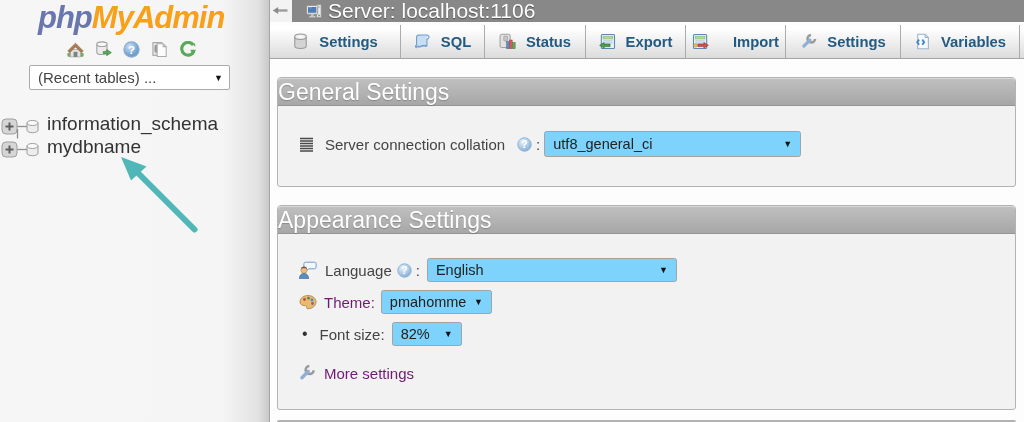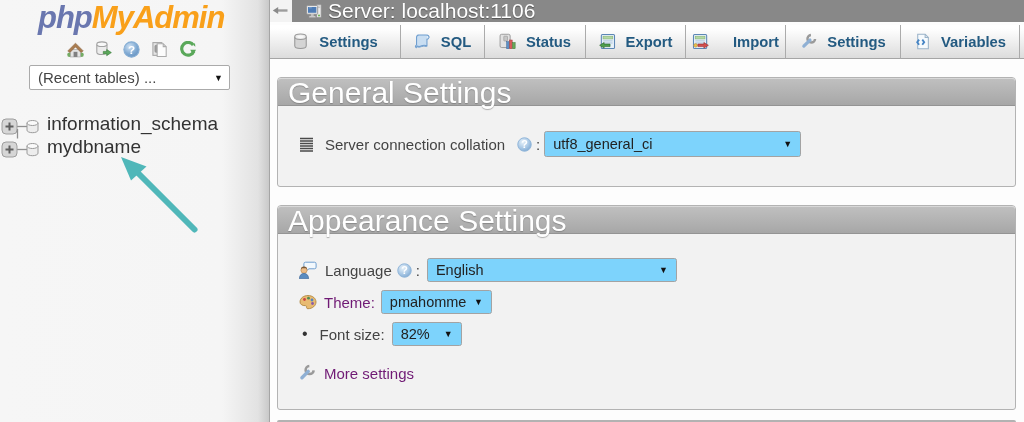--- a/index.html
+++ b/index.html
@@ -31,21 +31,21 @@
 .tab { height:100%; display:flex; align-items:center; justify-content:center; gap:10px;
   border-right:1px solid #ababab; border-bottom:1px solid #a5a5a5;
   background:linear-gradient(#ffffff 10%, #dcdcdc);
   font-weight:bold; font-size:14.8px; color:#235a81; }
 .tab svg { width:17px; height:17px; }
 
 .fieldset { position:absolute; left:7px; width:739px; background:#f2f2f2;
   border:1px solid #b3b3b3; border-radius:4px 4px 3px 3px; }
 .fieldset .legend { height:28px; background:linear-gradient(#c0c0c0, #a7a7a7);
   border-bottom:1px solid #949494; border-radius:3px 3px 0 0;
-  color:#fff; font-size:30px; padding-left:10px; line-height:29px;
+  color:#fff; font-size:23px; padding-left:0; line-height:29px;
   text-shadow:0 1px 1px rgba(90,90,90,0.45); box-shadow:inset 0 1px 0 rgba(255,255,255,0.4); }
 #fs1 { top:77px; height:110px; }
 #fs2 { top:205px; height:205px; }
 .row { position:absolute; display:flex; align-items:center; font-size:15px; color:#444; }
 .sel { background:#7dd3fc; border:1px solid #a3a3a3; border-radius:2.5px; font-size:14.5px;
   color:#222; position:relative; line-height:22px; padding-left:8px; }
 .sel .arr { position:absolute; right:8px; top:50%; margin-top:-5px; font-size:9px; color:#111; line-height:10px; }
 .qicon { width:15px; height:15px; }
 a.lnk { color:#701a75; text-decoration:none; }
 #bottomline { position:absolute; left:7px; top:420px; width:739px; height:2px;

